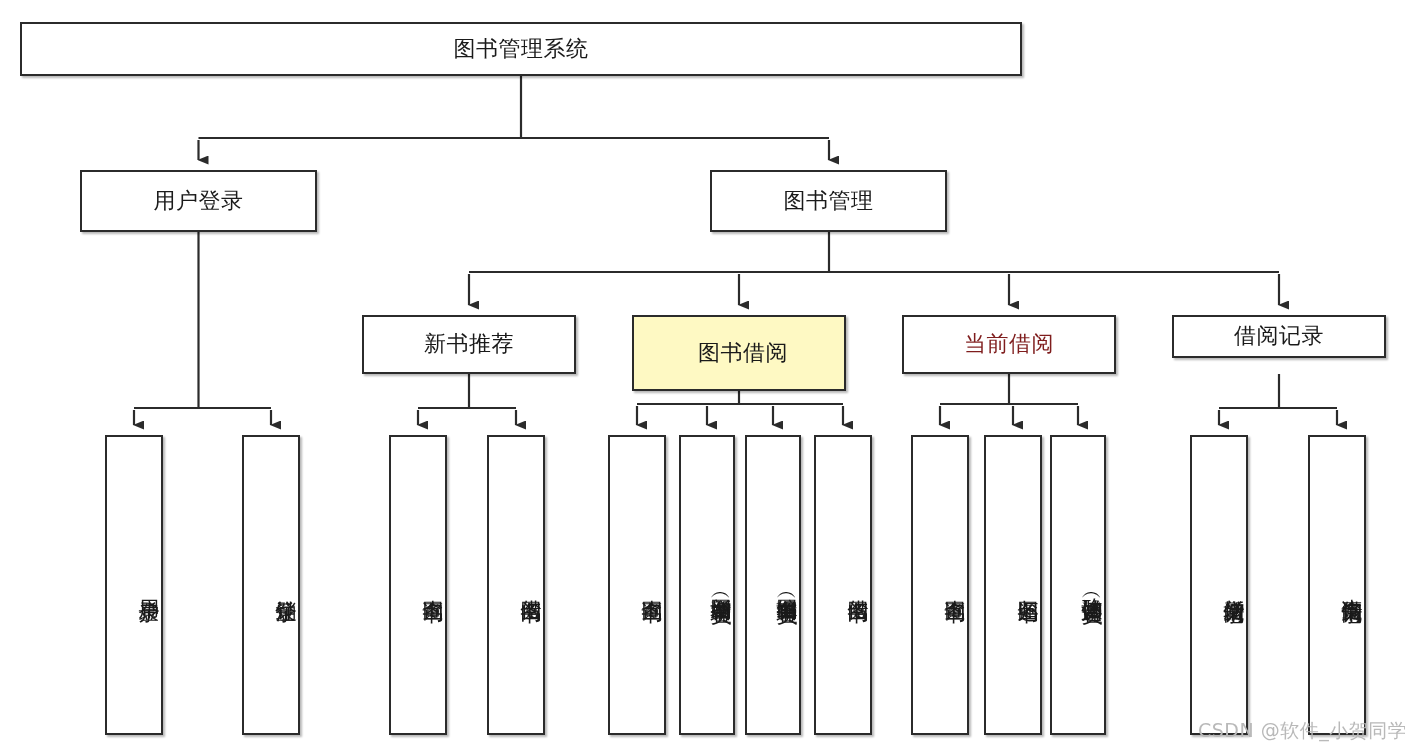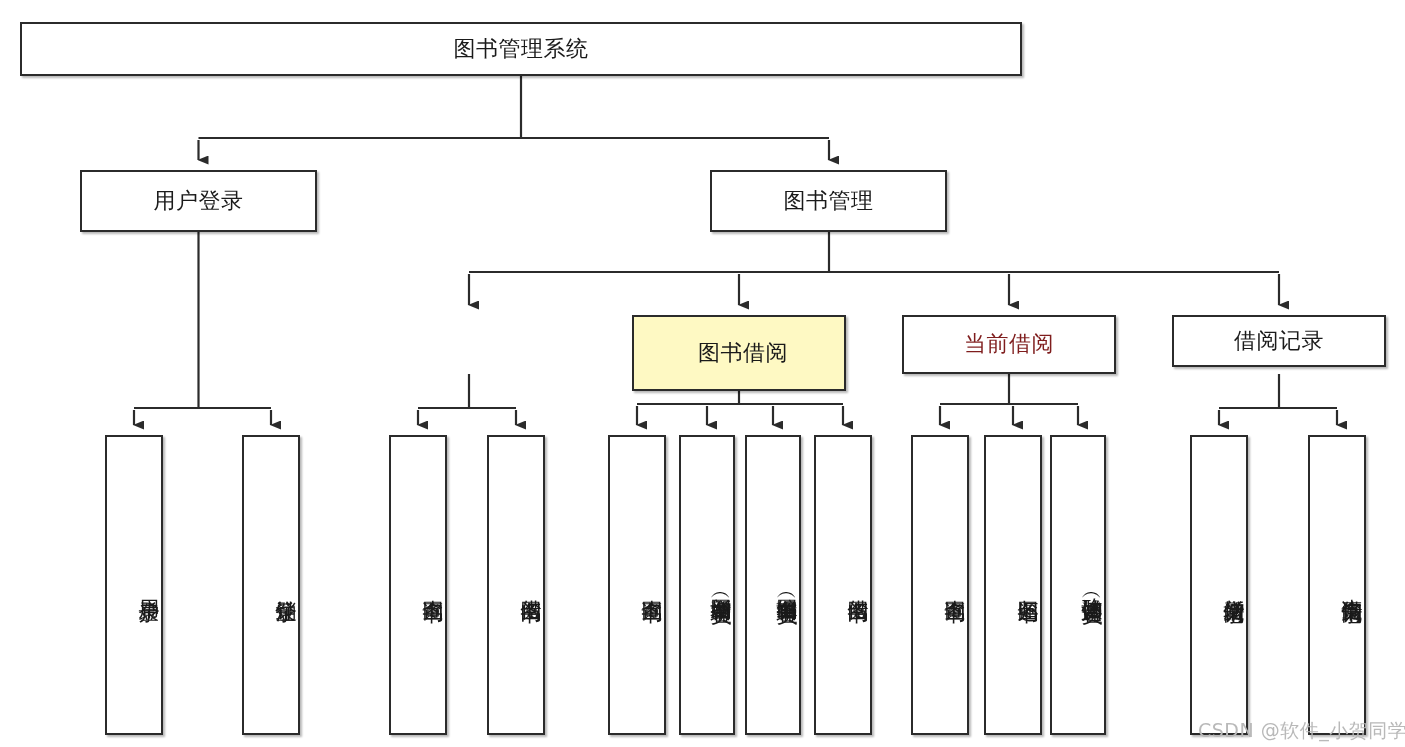--- a/index.html
+++ b/index.html
@@ -125,27 +125,30 @@
     <span>图书管理系统</span>
   </div>
 
   <div class="node horiz" style="left: 80px; top: 170px; width: 237px; height: 62px; border-color: rgb(43, 43, 43); background: rgb(255, 255, 255); color: rgb(26, 26, 26);">
     <span>用户登录</span>
   </div>
   <div class="node horiz" style="left: 710px; top: 170px; width: 237px; height: 62px; border-color: rgb(43, 43, 43); background: rgb(255, 255, 255); color: rgb(26, 26, 26);">
     <span>图书管理</span>
   </div>
 
+  <div class="node horiz" style="left: 362px; top: 315px; width: 214px; height: 59px; border-color: rgb(43, 43, 43); background: rgb(255, 255, 255); color: rgb(26, 26, 26);">
+    <span>新书推荐</span>
+  </div>
   <div class="node horiz" style="left: 632px; top: 315px; width: 214px; height: 76px; border-color: rgb(43, 43, 43); background: #fef9c3; color: rgb(26, 26, 26); padding-left: 8px;">
     <span>图书借阅</span>
   </div>
   <div class="node horiz" style="left: 902px; top: 315px; width: 214px; height: 59px; border-color: rgb(43, 43, 43); background: rgb(255, 255, 255); color: #7f1d1d;">
     <span>当前借阅</span>
   </div>
-  <div class="node horiz" style="left: 1172px; top: 315px; width: 214px; height: 52px; border-color: rgb(43, 43, 43); background: rgb(255, 255, 255); color: rgb(26, 26, 26);">
+  <div class="node horiz" style="left: 1172px; top: 315px; width: 214px; height: 43px; border-color: rgb(43, 43, 43); background: rgb(255, 255, 255); color: rgb(26, 26, 26);">
     <span>借阅记录</span>
   </div>
 
   <div class="node vert" style="left: 105px; top: 435px; width: 58px; height: 300px; border-color: rgb(43, 43, 43); background: rgb(255, 255, 255); color: rgb(26, 26, 26);">
     <span class="vlabel">用户登录</span>
   </div>
   <div class="node vert" style="left: 242px; top: 435px; width: 58px; height: 300px; border-color: rgb(43, 43, 43); background: rgb(255, 255, 255); color: rgb(26, 26, 26);">
     <span class="vlabel">注销登录</span>
   </div>
   <div class="node vert" style="left: 389px; top: 435px; width: 58px; height: 300px; border-color: rgb(43, 43, 43); background: rgb(255, 255, 255); color: rgb(26, 26, 26);">

